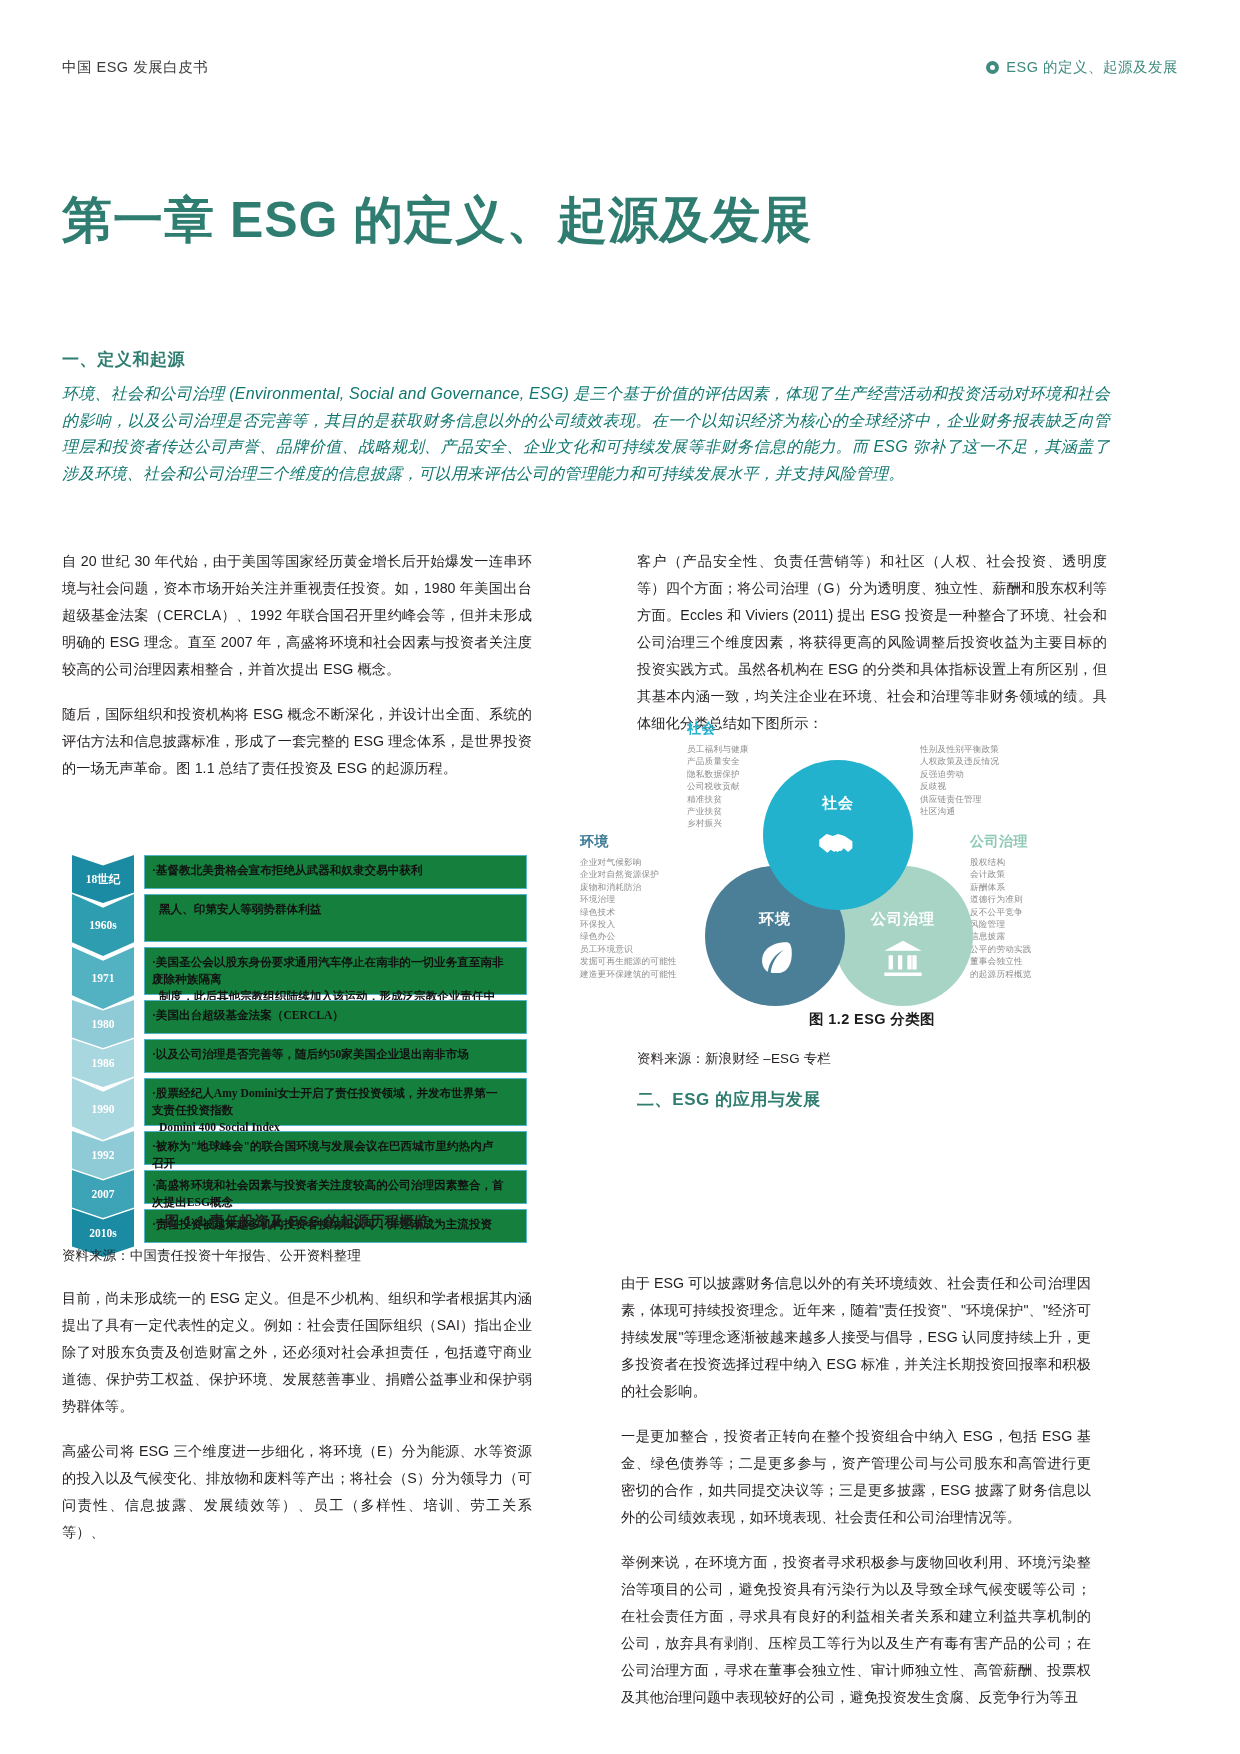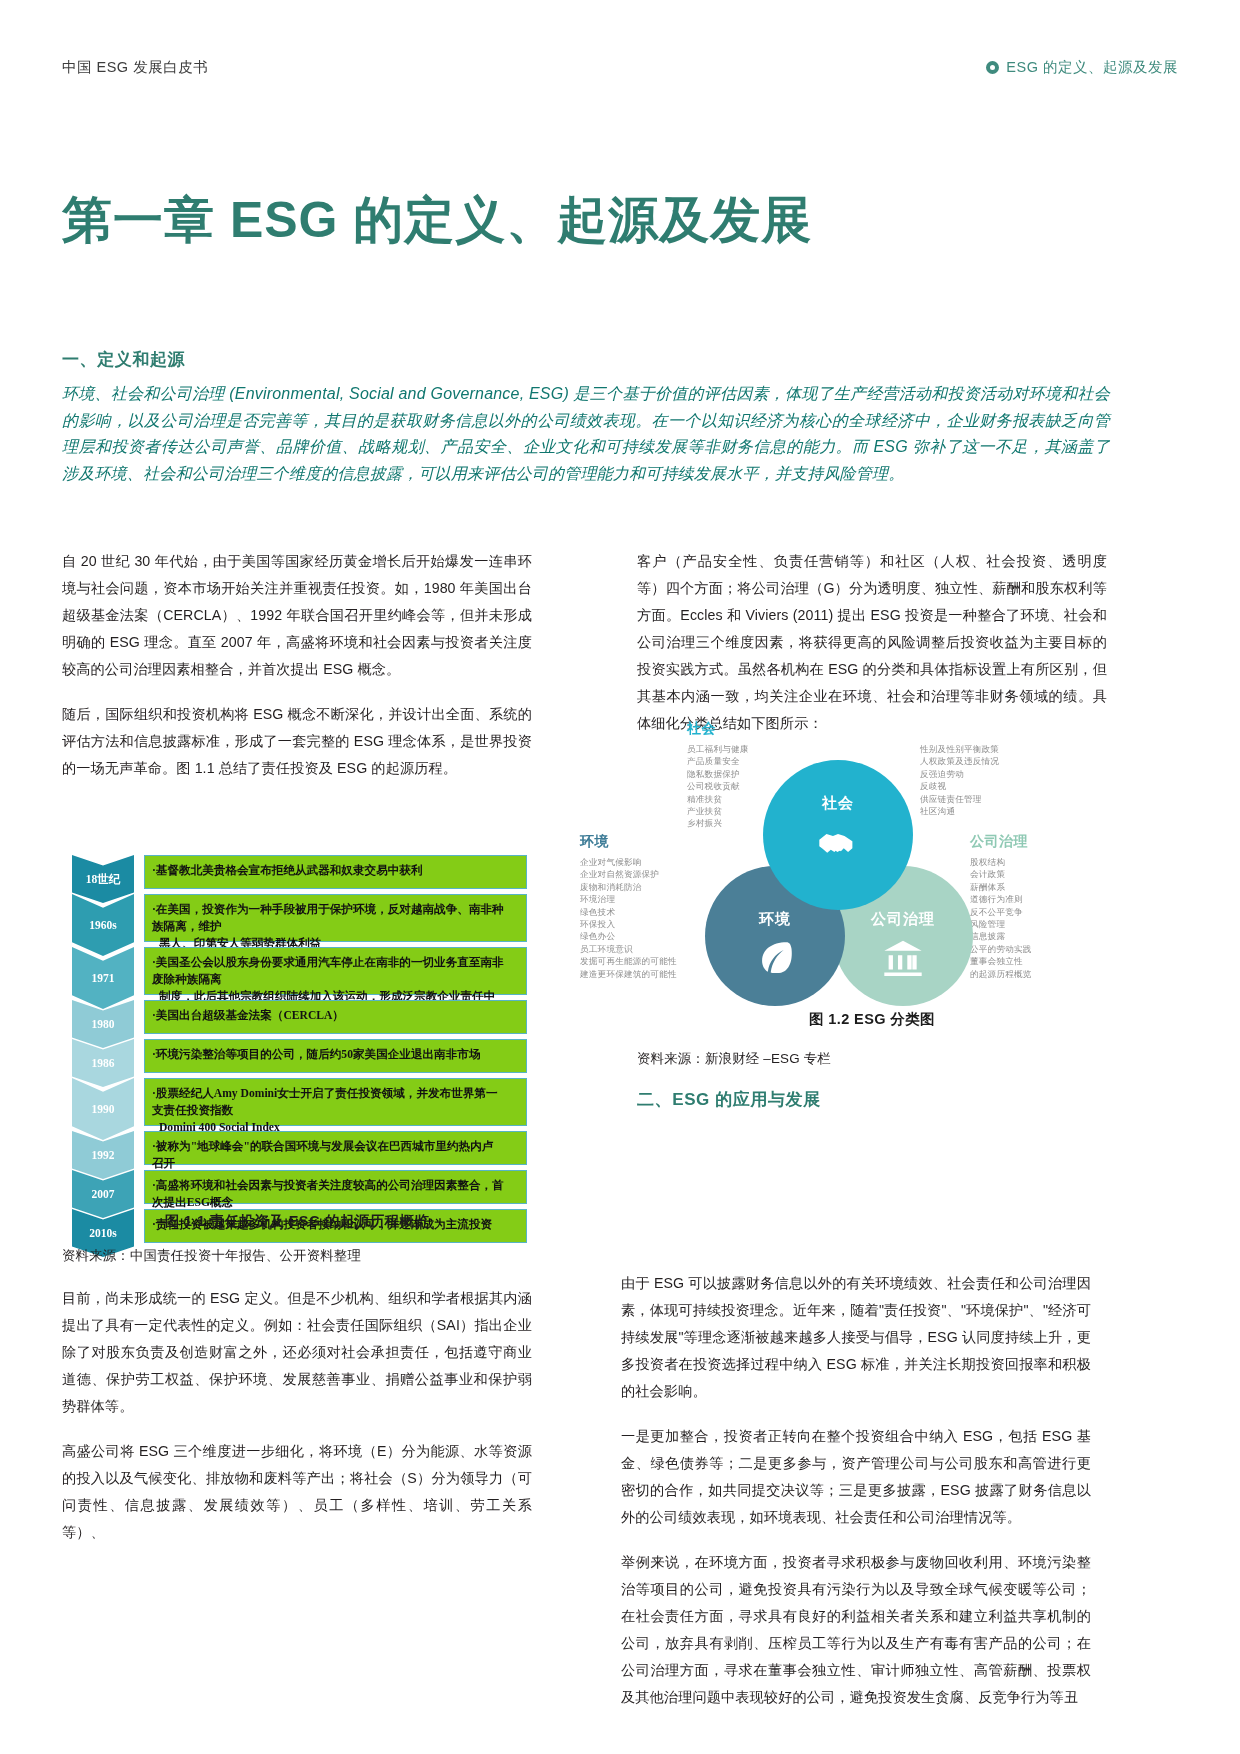--- a/index.html
+++ b/index.html
@@ -51,21 +51,21 @@
     color:#fff;font-size:11.5px;font-weight:bold;text-align:center;
     font-family:"Liberation Serif","DejaVu Serif",serif;
     display:flex;align-items:center;justify-content:center;
   }
   .chev{
     position:absolute;left:0;top:0;width:62px;
     -webkit-clip-path:polygon(0 0,50% 22%,100% 0,100% 78%,50% 100%,0 78%);
     clip-path:polygon(0 0,50% 22%,100% 0,100% 78%,50% 100%,0 78%);
   }
   .tl-box{
-    margin-left:72px;border:1px solid #57b4c6;background:#84cc16;
+    margin-left:72px;border:1px solid #57b4c6;background:#15803d;
     font-family:"Liberation Serif","DejaVu Serif",serif;
     font-size:11.6px;line-height:17px;color:#111;padding:6px 22px 6px 7px;
     box-sizing:border-box;font-weight:bold;
   }
   .tl-box .sub{display:block;padding-left:7px;font-weight:bold;}
 
   #fig11cap{position:absolute;left:62px;top:1212px;width:470px;}
   #fig11src{position:absolute;left:62px;top:1247px;}
 
   
@@ -115,21 +115,20 @@
         <div class="chev" style="background: rgb(27, 139, 163); height: 48px;"></div>
         <div class="tl-year" style="height: 48px;">18世纪</div>
         <div class="tl-box" style="height: 34px;">
           <div>·基督教北美贵格会宣布拒绝从武器和奴隶交易中获利</div>
         </div>
       </div>
       <div class="tl-item" style="height: 48px;">
         <div class="chev" style="background: rgb(46, 157, 176); height: 62px;"></div>
         <div class="tl-year" style="height: 62px;">1960s</div>
         <div class="tl-box" style="height: 48px;">
-          <div>·在美国，投资作为一种手段被用于保护环境，反对越南战争、南非种族隔离，维护</div>
           <span class="sub">黑人、印第安人等弱势群体利益</span>
         </div>
       </div>
       <div class="tl-item" style="height: 48px;">
         <div class="chev" style="background: rgb(82, 178, 194); height: 62px;"></div>
         <div class="tl-year" style="height: 62px;">1971</div>
         <div class="tl-box" style="height: 48px;">
           <div>·美国圣公会以股东身份要求通用汽车停止在南非的一切业务直至南非废除种族隔离</div>
           <span class="sub">制度，此后其他宗教组织陆续加入该运动，形成泛宗教企业责任中心（ICCR）</span>
         </div>
@@ -138,21 +137,21 @@
         <div class="chev" style="background: rgb(143, 203, 214); height: 48px;"></div>
         <div class="tl-year" style="height: 48px;">1980</div>
         <div class="tl-box" style="height: 34px;">
           <div>·美国出台超级基金法案（CERCLA）</div>
         </div>
       </div>
       <div class="tl-item" style="height: 34px;">
         <div class="chev" style="background: rgb(169, 215, 223); height: 48px;"></div>
         <div class="tl-year" style="height: 48px;">1986</div>
         <div class="tl-box" style="height: 34px;">
-          <div>·环境污染整治等项目的公司，随后约50家美国企业退出南非市场</div>
+          <div>·以及公司治理是否完善等，随后约50家美国企业退出南非市场</div>
         </div>
       </div>
       <div class="tl-item" style="height: 48px;">
         <div class="chev" style="background: rgb(169, 215, 223); height: 62px;"></div>
         <div class="tl-year" style="height: 62px;">1990</div>
         <div class="tl-box" style="height: 48px;">
           <div>·股票经纪人Amy Domini女士开启了责任投资领域，并发布世界第一支责任投资指数</div>
           <span class="sub">Domini 400 Social Index</span>
         </div>
       </div>

